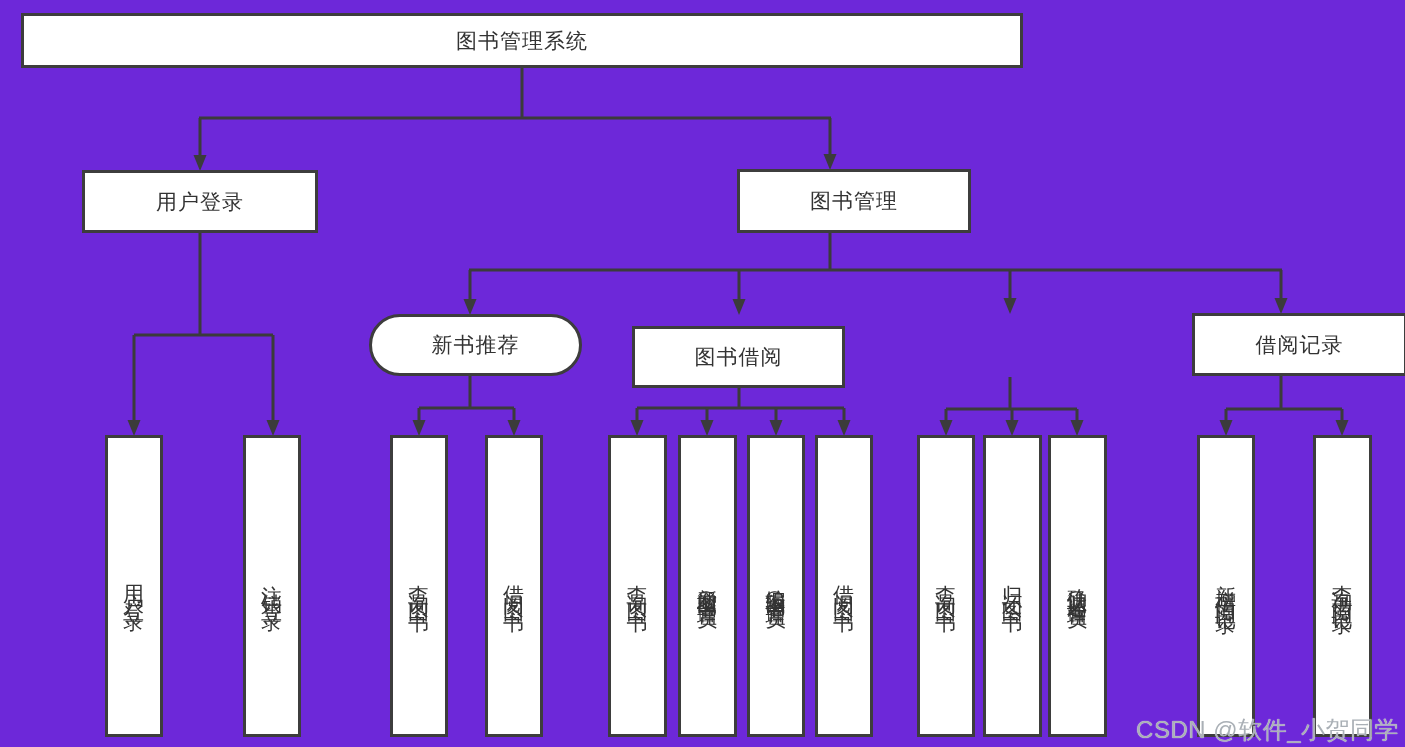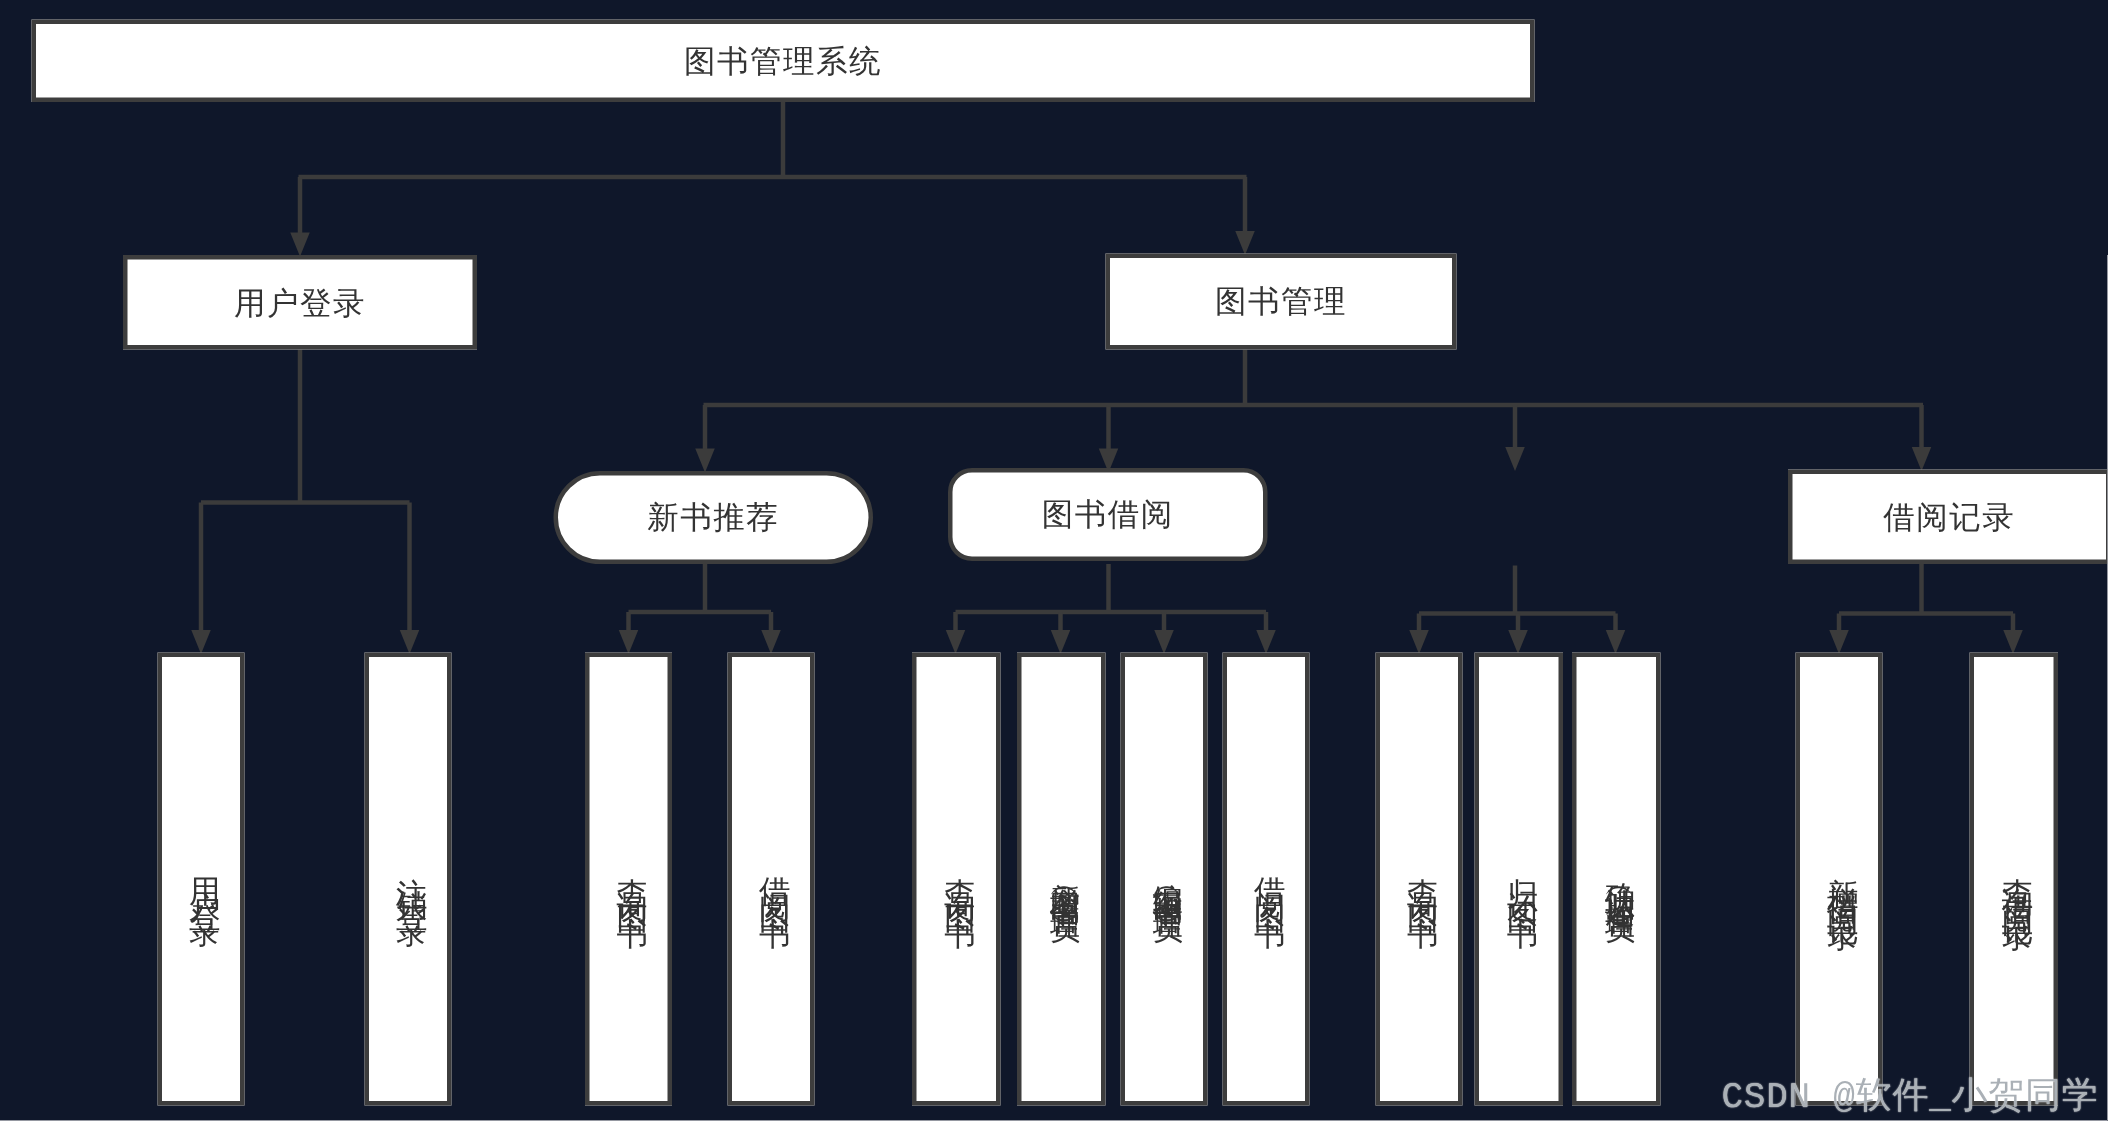--- a/index.html
+++ b/index.html
@@ -1,21 +1,21 @@
 <!DOCTYPE html>
 <html><head>
 <meta charset="utf-8">
 <style>
   html, body { margin: 0; padding: 0; background: #ffffff; }
   #canvas {
     position: relative;
     width: 1405px;
     height: 747px;
-    background: #0f172a;
-    font-family: Liberation Mono, monospace;
+    background: #6d28d9;
+    font-family: Liberation Sans, sans-serif;
     overflow: hidden;
   }
   #wires { position: absolute; left: 0; top: 0; width: 1405px; height: 747px; }
   .hbox {
     position: absolute;
     box-sizing: border-box;
     border: 3px solid #3d3d3d;
     background: #ffffff;
     display: flex;
     align-items: center;
@@ -47,21 +47,21 @@
     line-height: 1;
     white-space: nowrap;
   }
   .vbox.med .vtext { letter-spacing: 6px; }
   .vbox.long .vtext { letter-spacing: 3px; font-size: 20px; }
   
   .n-root   { left: 21px;  top: 13px;  width: 1002px; height: 55px; }
   .n-login  { left: 82px;  top: 170px; width: 236px;  height: 63px; }
   .n-mgmt   { left: 713px; top: 169px; width: 234px;  height: 64px; margin-left: 24px; }
   .n-rec    { left: 369px; top: 314px; width: 213px;  height: 62px; border-radius: 31px; }
-  .n-bor    { left: 632px; top: 312px; width: 213px;  height: 62px; border-radius: 16px; }
+  .n-bor    { left: 632px; top: 326px; width: 213px;  height: 62px; }
   .n-cur    { left: 902px; top: 313px; width: 217px;  height: 64px; }
   .n-recd   { left: 1192px;top: 313px; width: 215px;  height: 63px; }
   .v1  { left: 105px; }
   .v2  { left: 243px; }
   .v3  { left: 390px; }
   .v4  { left: 485px; }
   .v5  { left: 608px; width: 59px; }
   .v6  { left: 678px; width: 59px; }
   .v7  { left: 747px; }
   .v8  { left: 815px; }

